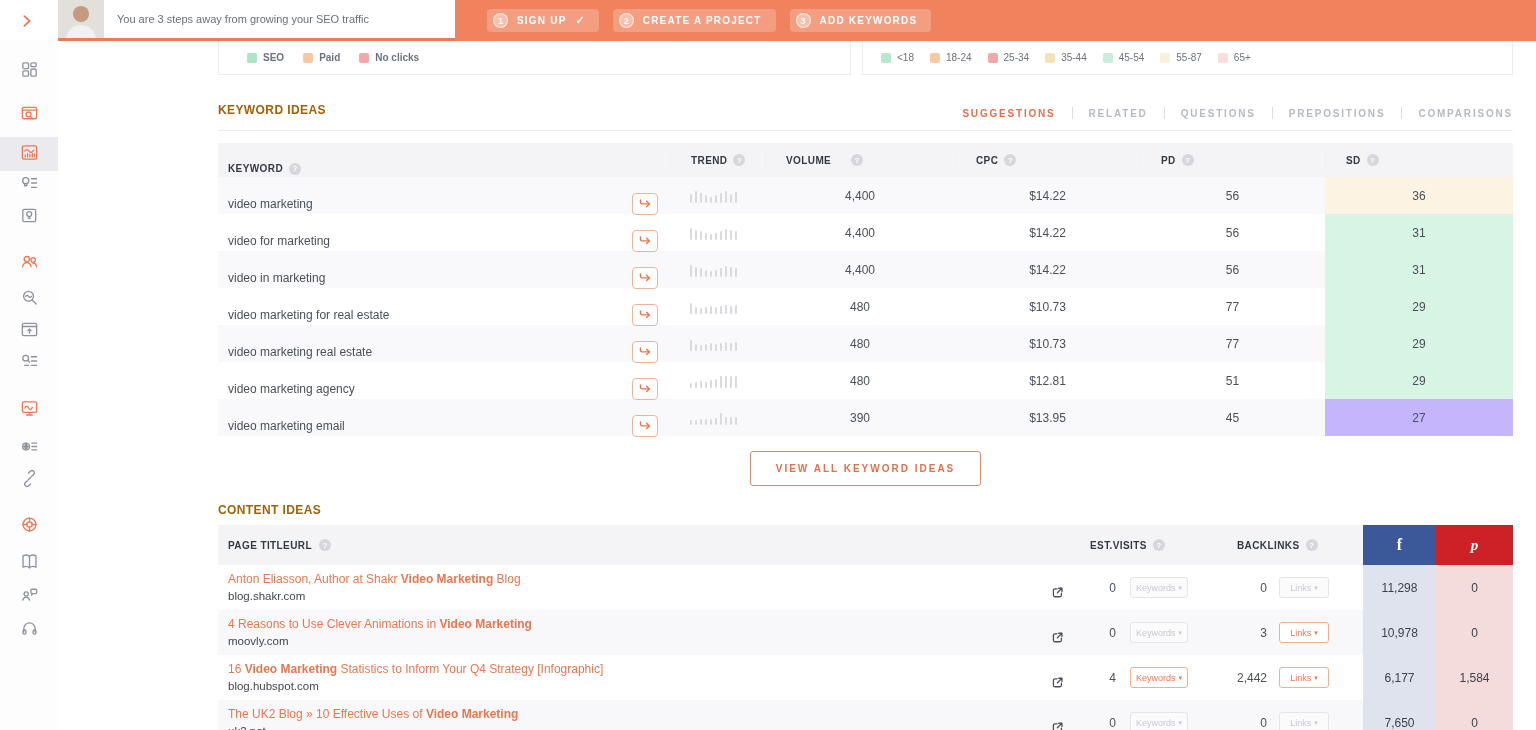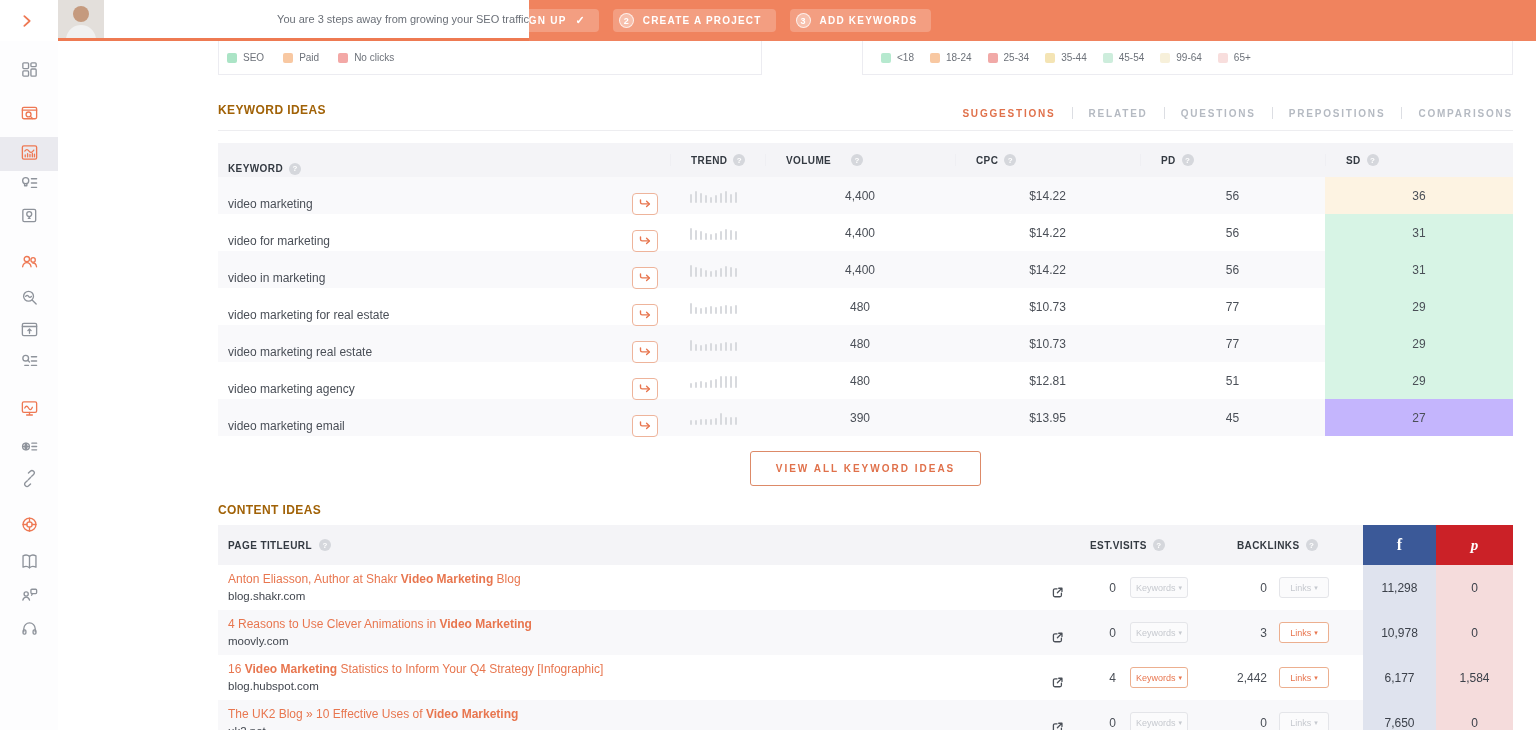--- a/index.html
+++ b/index.html
@@ -6,22 +6,22 @@
   html,body { background:#fff; }
   #app {
     position:relative; width:1536px; height:730px; overflow:hidden;
     background:#fff; font-family:"Liberation Sans", sans-serif;
     -webkit-font-smoothing:antialiased;
   }
   
   .tb-corner { position:absolute; left:0; top:0; width:58px; height:41px; background:#fff; z-index:8; }
   .collapse { position:absolute; left:19px; top:13px; cursor:pointer; }
   .tb-white {
-    position:absolute; left:58px; top:0; width:471px; height:41px; background:#fff;
-    border-bottom:3px solid #ee7a52; display:flex; align-items:flex-end; z-index:7;justify-content:space-between;
+    position:absolute; left:58px; top:0; width:397px; height:41px; background:#fff;
+    border-bottom:3px solid #ee7a52; display:flex; align-items:flex-end; z-index:7;
   }
   .avatar { width:46px; height:38px; overflow:hidden; flex:none; }
   .tb-msg { font-size:11px; color:#6a6f77; margin:0 0 13px 13px; }
   .tb-orange { position:absolute; left:455px; right:0; top:0; height:41px; background:#f0835e; z-index:6; }
   .steps { position:absolute; left:32px; top:9px; display:flex; gap:14px; }
   .step {
     display:flex; align-items:center; gap:9px; background:rgba(255,255,255,0.22);
     border-radius:4px; height:23px; padding:0 14px 0 6px; cursor:pointer;
   }
   .step-num {
@@ -40,21 +40,21 @@
   .sb-item.active { background:#eaeaef; }
   .ic-gray { color:#8e939b; }
   .ic-orange { color:#ee7853; }
   .sb-item svg, .icn svg { stroke:currentColor; fill:none; stroke-width:1.4; stroke-linecap:round; stroke-linejoin:round; }
   
   .card {
     position:absolute; top:41px; height:34px; background:#fff;
     border:1px solid #ececf1; border-top:none;
     display:flex; align-items:center; gap:19px;
   }
-  .card-left  { left:218px; width:544px; padding-left:8px; }
+  .card-left  { left:218px; width:633px; padding-left:28px;font-weight:bold; }
   .card-right { left:862px; width:651px; padding-left:18px; gap:16px; }
   .lg-item { display:flex; align-items:center; gap:6px; }
   .lg-sq { width:10px; height:10px; border-radius:2px; flex:none; }
   .lg-label { font-size:10px; color:#6d727a; }
   
   .sec-title { position:absolute; left:218px; font-size:12px; font-weight:bold; letter-spacing:0.4px; color:#a16207; }
   .ki-title { top:103px; }
   .ci-title { top:503px; }
   .ki-tabs { position:absolute; right:23px; top:107px; display:flex; align-items:center; }
   .tab { font-size:10px; font-weight:bold; letter-spacing:1.8px; color:#b5bac2; cursor:pointer; }
@@ -316,21 +316,21 @@
     <div class="lg-item">
         <span class="lg-sq" style="background-color: rgb(244, 228, 180);"></span>
         <span class="lg-label">35-44</span>
       </div>
     <div class="lg-item">
         <span class="lg-sq" style="background-color: rgb(205, 237, 220);"></span>
         <span class="lg-label">45-54</span>
       </div>
     <div class="lg-item">
         <span class="lg-sq" style="background-color: rgb(247, 240, 218);"></span>
-        <span class="lg-label">99-64</span>
+        <span class="lg-label">55-87</span>
       </div>
     <div class="lg-item">
         <span class="lg-sq" style="background-color: rgb(248, 222, 221);"></span>
         <span class="lg-label">65+</span>
       </div>
   </div>
 
   <div class="sec-title ki-title">KEYWORD IDEAS</div>
   <div class="ki-tabs">
     <span class="tab active">SUGGESTIONS</span>

